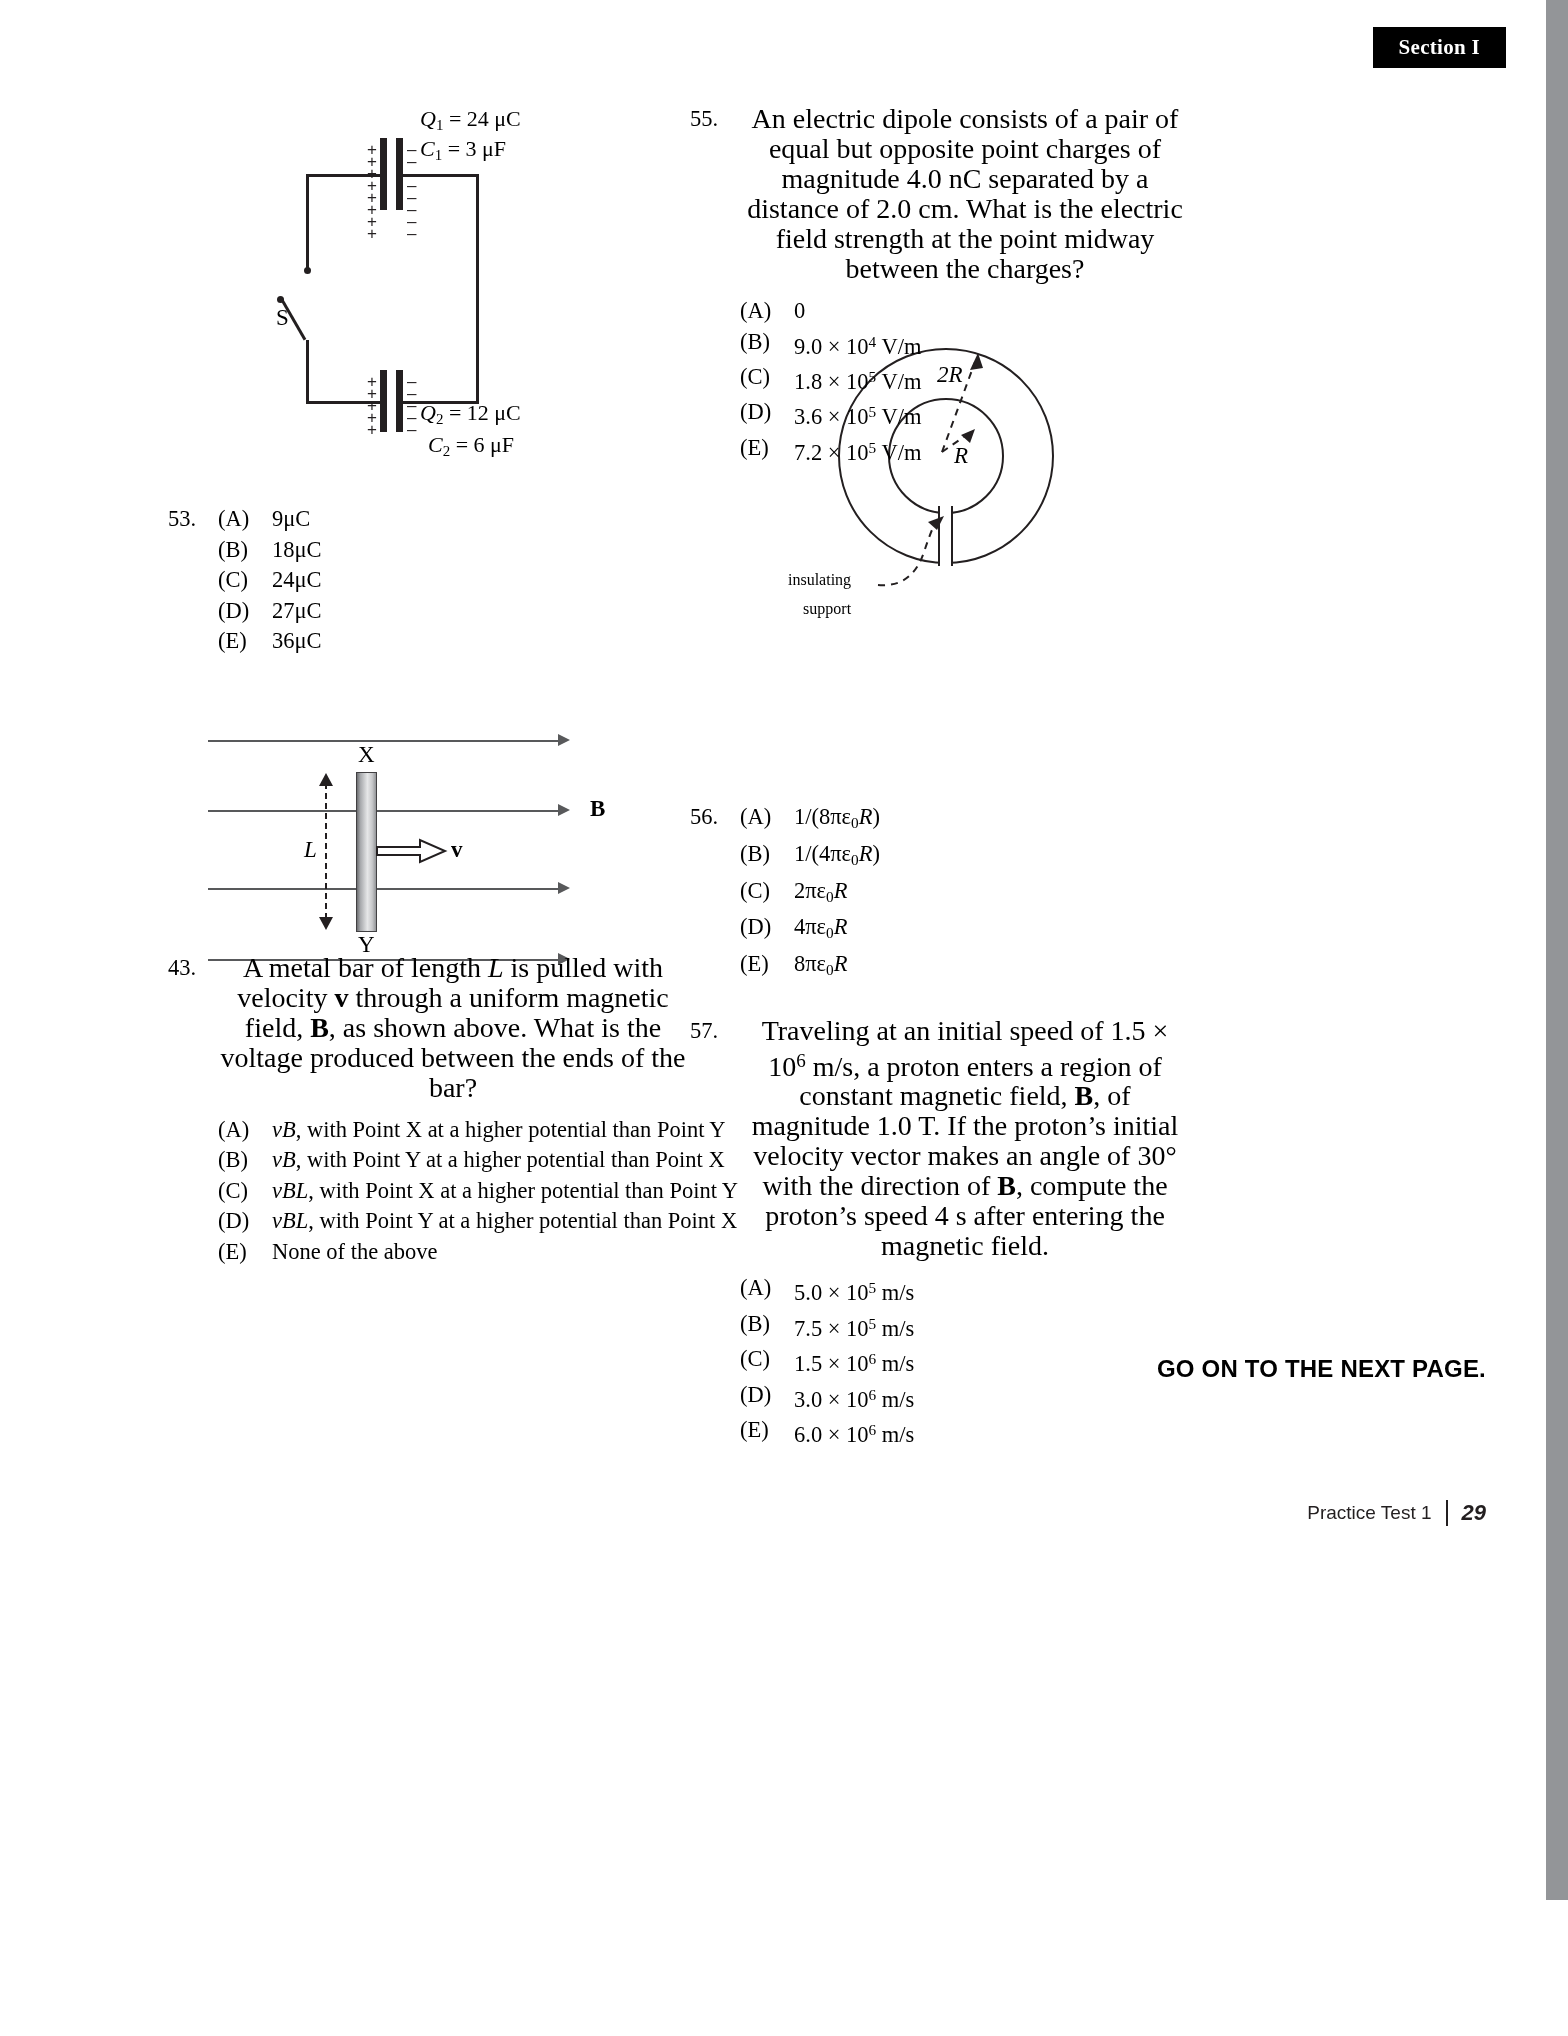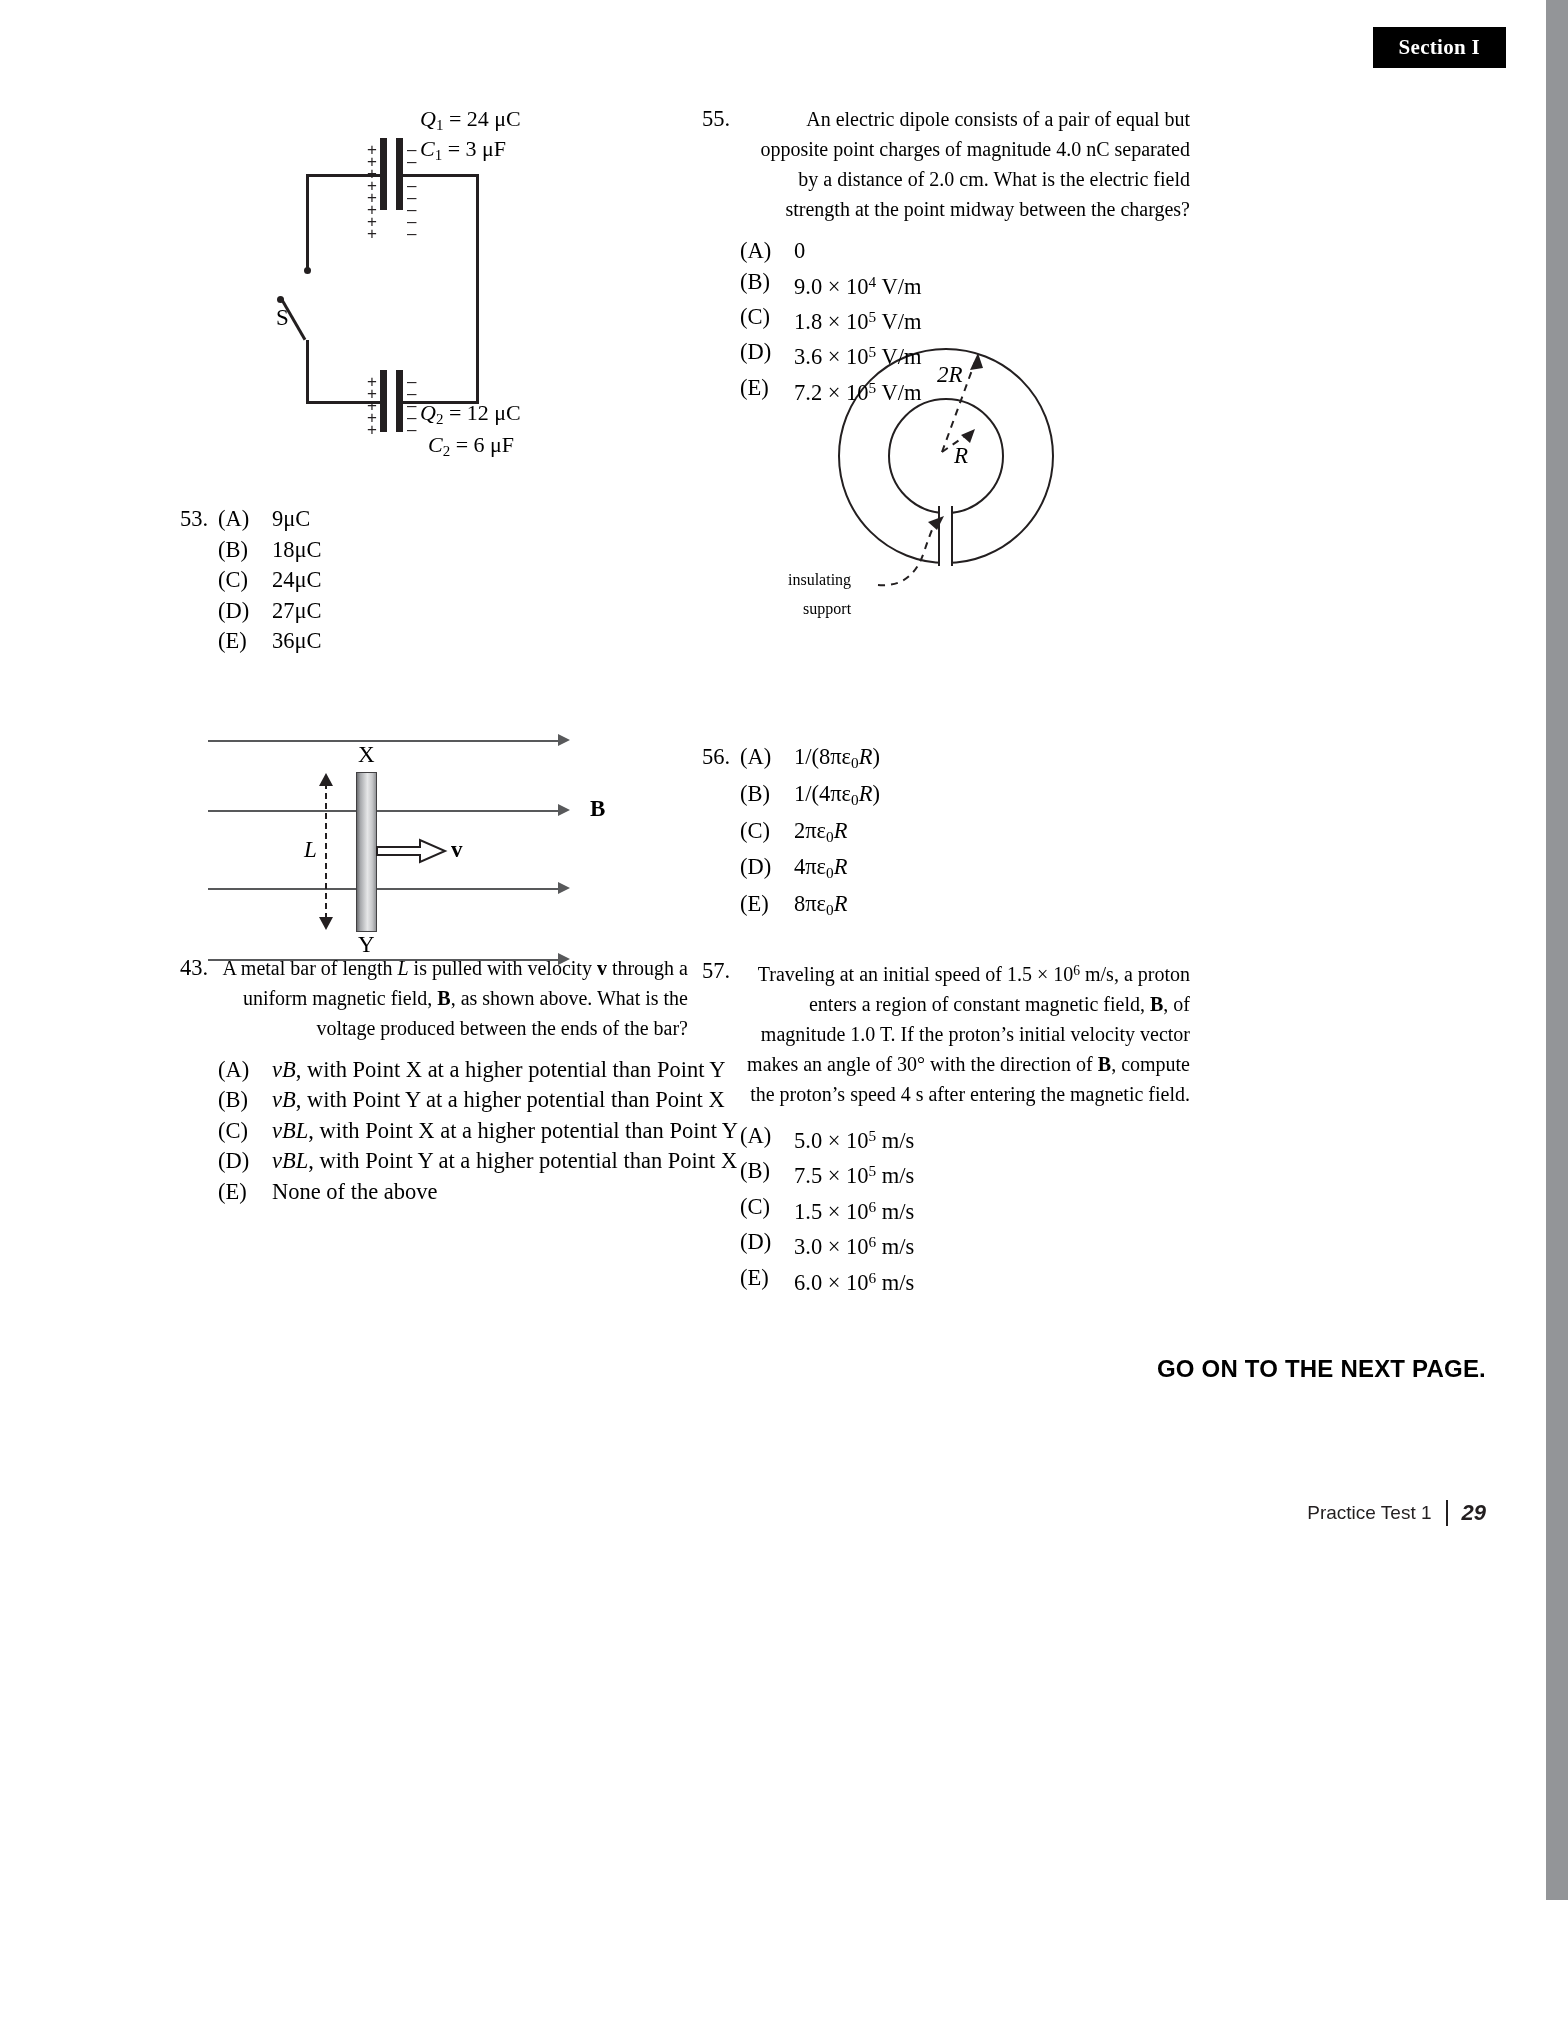--- a/index.html
+++ b/index.html
@@ -23,22 +23,22 @@
     font-family:"Liberation Serif", serif;
     font-weight:bold;font-size:21px;
     padding:8px 26px;letter-spacing:.3px;
   }
 
   
   .col-left{position:absolute;left:130px;top:95px;width:520px;}
   .col-right{position:absolute;left:652px;top:95px;width:500px;}
 
   .q{position:relative;margin-bottom:14px;}
-  .qnum{position:absolute;left:0;top:0;width:40px;text-align:right;font-size:22.5px;line-height:30px;}
-  .qbody{margin-left:50px;font-size:20px;line-height:30px;text-align:right;}
+  .qnum{position:absolute;left:0;top:0;width:40px;text-align:left;font-size:22.5px;line-height:30px;}
+  .qbody{margin-left:50px;font-size:28px;line-height:30px;text-align:center;}
   .choices{margin-left:50px;margin-top:12px;}
   .choice{display:flex;font-size:22.5px;line-height:30.5px;}
   .choice .lab{width:54px;flex:0 0 54px;}
   .choice .val{white-space:nowrap;}
   i{font-style:italic;}
   sub{font-size:.68em;vertical-align:-0.28em;}
   sup{font-size:.68em;vertical-align:0.45em;}
 
   
   .fig-circuit{position:absolute;left:230px;top:100px;width:420px;height:370px;}

